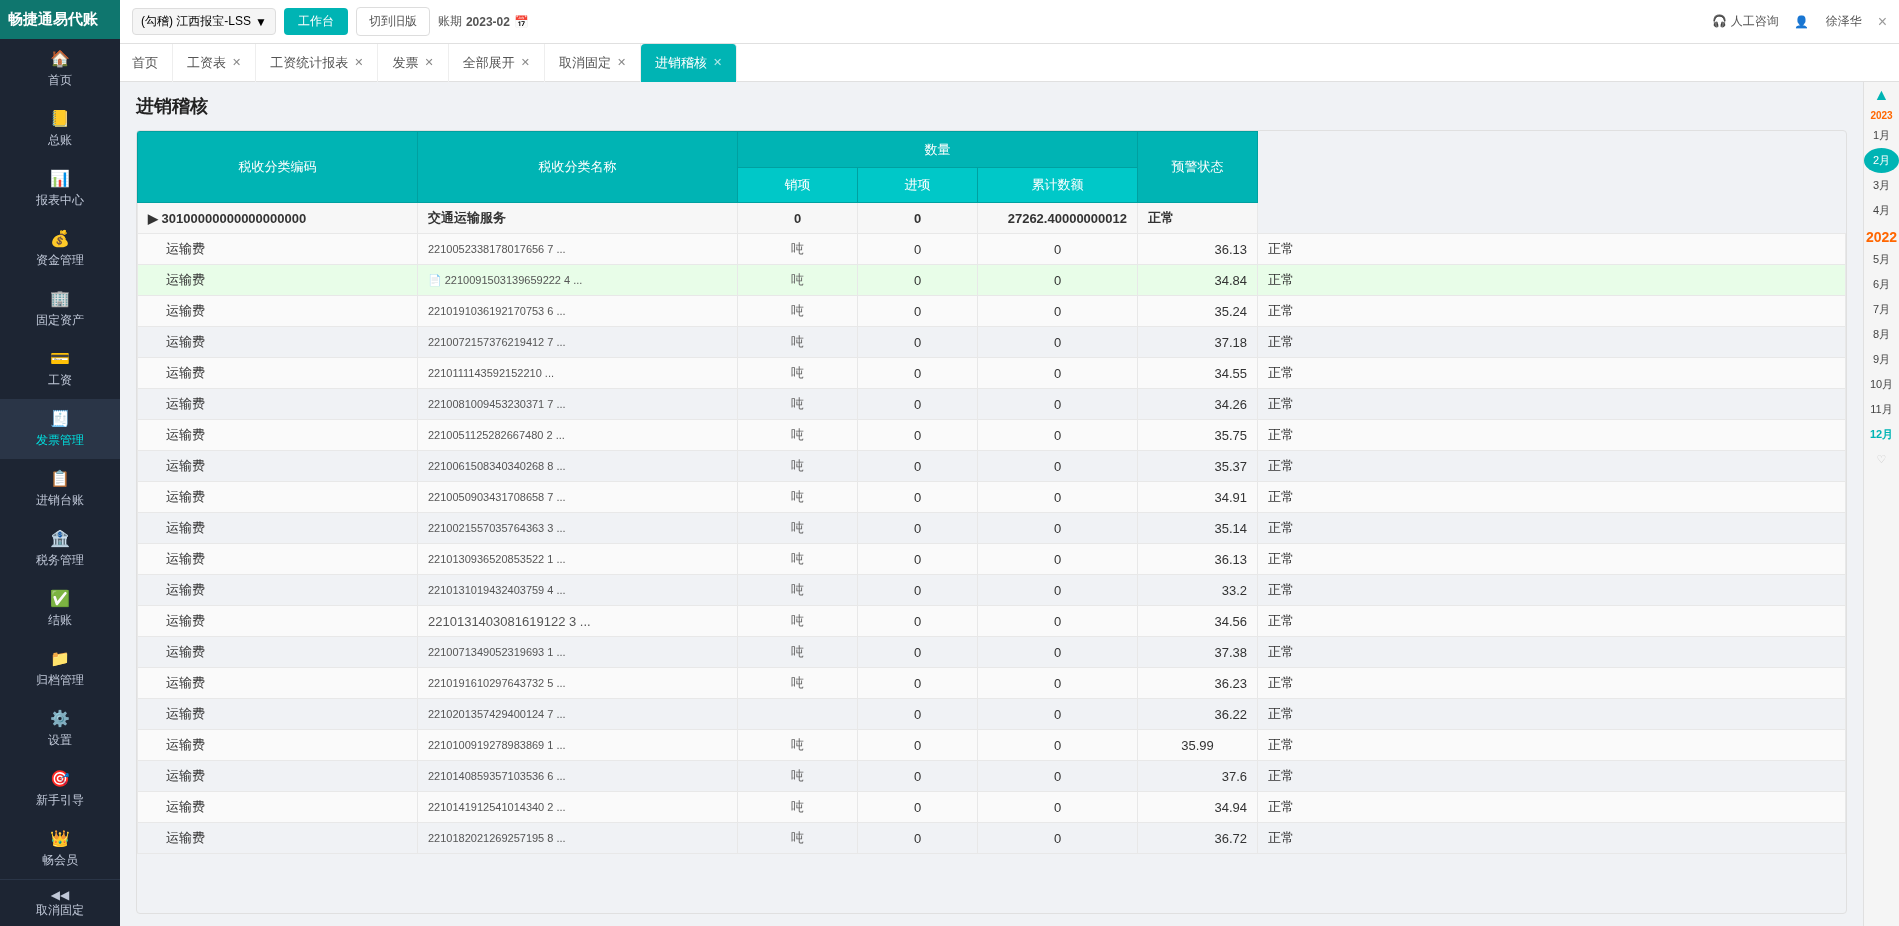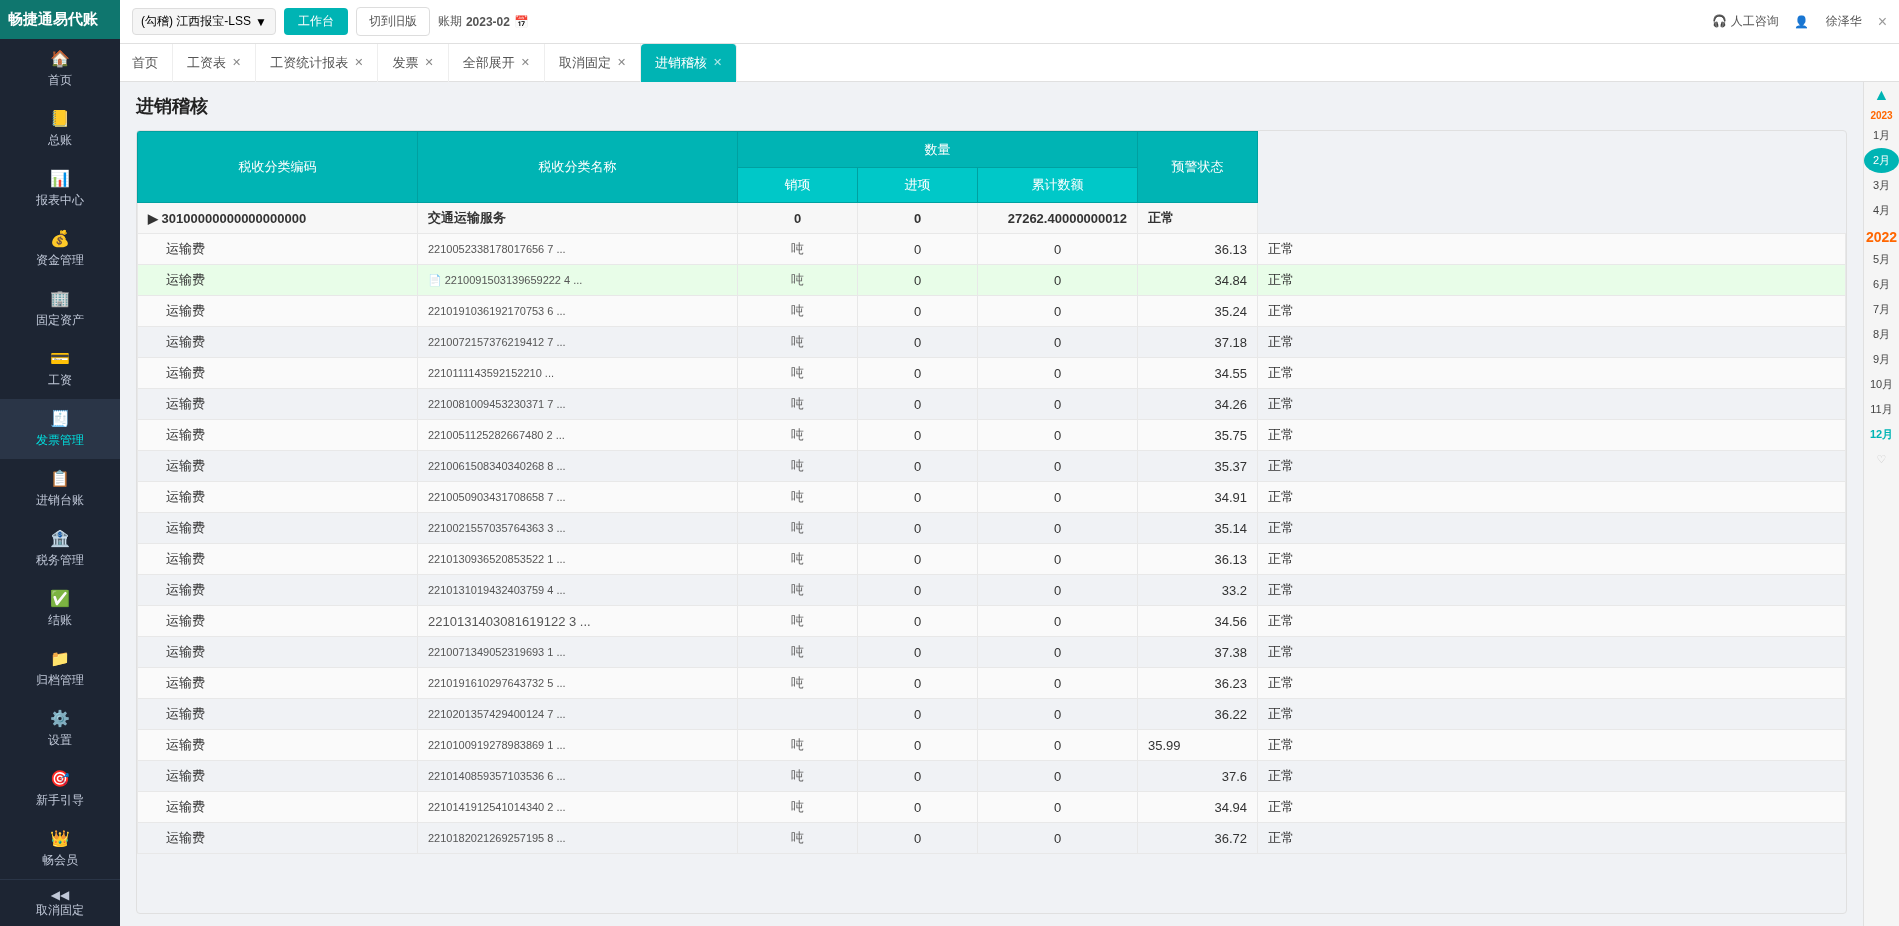--- a/index.html
+++ b/index.html
@@ -592,21 +592,21 @@
         <td style="text-align:center;">0</td>
         <td style="text-align:right;">36.22</td>
         <td>正常</td>
       </tr>
               <tr>
         <td style="padding-left:28px;">运输费</td>
         <td style="font-size:11px; color:#555;">2210100919278983869 1 ...</td>
         <td style="text-align:center; color:#666;">吨</td>
         <td style="text-align:center;">0</td>
         <td style="text-align:center;">0</td>
-        <td style="text-align:left;">35.99</td>
+        <td style="text-align:center;">35.99</td>
         <td>正常</td>
       </tr>
               <tr>
         <td style="padding-left:28px;">运输费</td>
         <td style="font-size:11px; color:#555;">2210140859357103536 6 ...</td>
         <td style="text-align:center; color:#666;">吨</td>
         <td style="text-align:center;">0</td>
         <td style="text-align:center;">0</td>
         <td style="text-align:right;">37.6</td>
         <td>正常</td>

